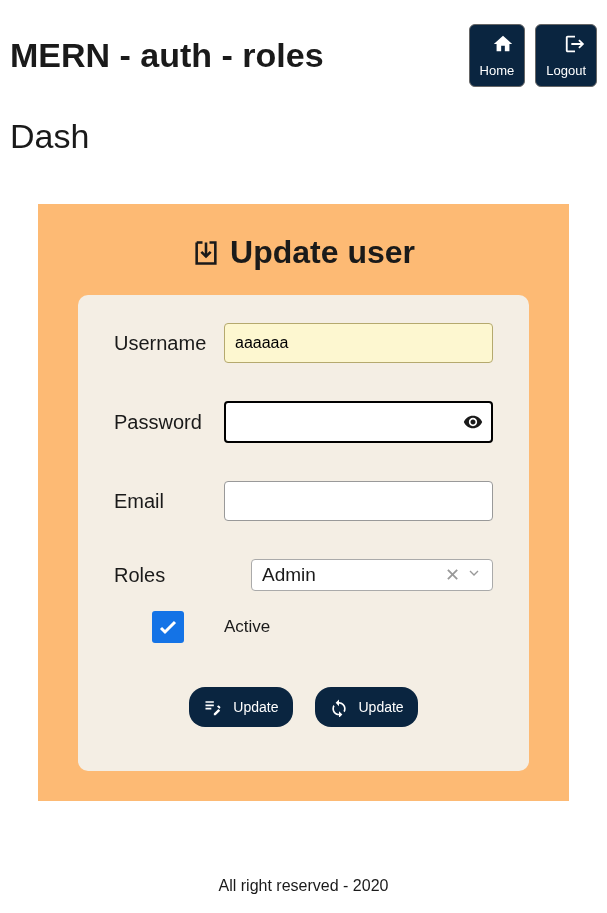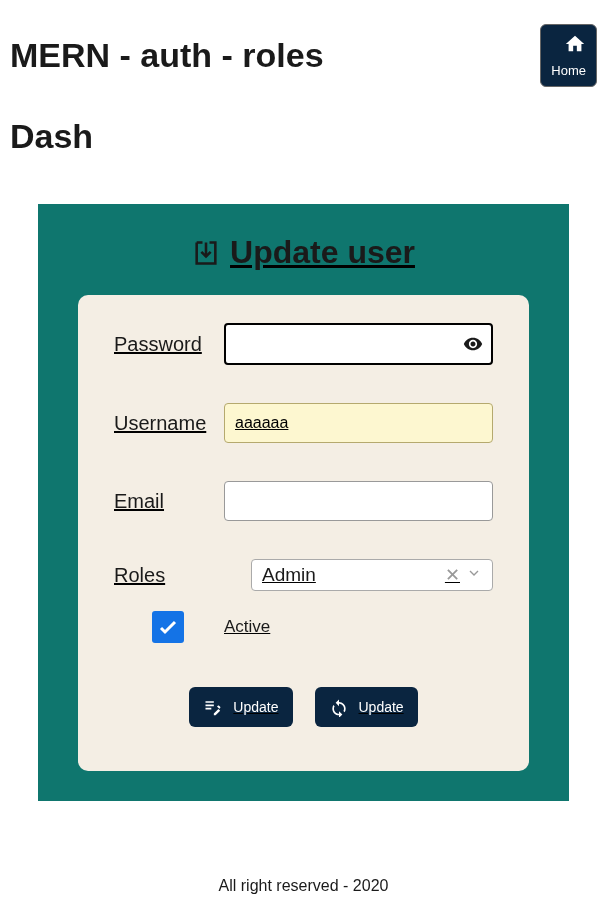--- a/index.html
+++ b/index.html
@@ -42,29 +42,28 @@
       cursor: pointer;
       flex-direction: column;
     }
     .header-btn svg {
       width: 22px;
       height: 22px;
       fill: #ffffff;
     }
     .page-title {
       font-size: 34px;
-      font-weight: 700;
+      font-weight: 400;
       color: #1a1a1a;
       padding: 18px 10px 28px 10px;
     }
     .panel {
-      background: #0f766e;
+      background: #fdba74;
       margin: 20px 38px 0 38px;
       padding: 30px 0 30px 0;
-      text-decoration: underline;
     }
     .panel-title {
       display: flex;
       align-items: center;
       justify-content: center;
       gap: 10px;
       font-size: 32px;
       font-weight: 700;
       color: #1a1a1a;
       margin-bottom: 24px;
@@ -196,21 +195,21 @@
       justify-content: center;
       gap: 22px;
     }
     .action-btn {
       display: flex;
       align-items: center;
       gap: 10px;
       background: #0a2540;
       color: #ffffff;
       border: none;
-      border-radius: 6px;
+      border-radius: 16px;
       padding: 10px 14px;
       font-size: 14px;
       cursor: pointer;
     }
     .action-btn svg {
       width: 20px;
       height: 20px;
       fill: #ffffff;
     }
     .footer {
@@ -227,53 +226,59 @@
 <body>
 
 <div class="header">
   <div class="app-title">MERN - auth - roles</div>
   <div class="header-buttons">
     <button class="header-btn">
       <svg viewBox="0 0 24 24">
           <path d="M10 20v-6h4v6h5v-8h3L12 3 2 12h3v8z"></path>
         </svg>
       <span>Home</span>
+    </button>
+    <button class="header-btn">
+      <svg viewBox="0 0 24 24">
+          <path d="M17 7l-1.4 1.4L18.2 11H8v2h10.2l-2.6 2.6L17 17l5-5-5-5zM4 5h8V3H4c-1.1 0-2 .9-2 2v14c0 1.1.9 2 2 2h8v-2H4V5z"></path>
+        </svg>
+      <span>Logout</span>
     </button>
   </div>
 </div>
 
 <div class="page-title">Dash</div>
 
 <div class="panel">
   <div class="panel-title">
     <svg viewBox="0 0 24 24" fill="none" stroke="#1a1a1a" stroke-width="2.2">
         <path d="M4 3h5"></path>
         <path d="M15 3h5v18H4V3"></path>
         <path d="M12 3v12"></path>
         <path d="M8 11l4 4 4-4"></path>
       </svg>
     <span>Update user</span>
   </div>
 
   <div class="form-card">
     <div class="form-row">
+      <label class="form-label">Username</label>
+      <input class="form-input username" type="text" value="aaaaaa" style="">
+    </div>
+
+    <div class="form-row">
       <label class="form-label">Password</label>
       <div class="password-wrapper">
         <input class="form-input" type="password" value="" style="">
         <button class="eye-btn">
           <svg viewBox="0 0 24 24" fill="#1a1a1a">
               <path d="M12 4.5C7 4.5 2.73 7.61 1 12c1.73 4.39 6 7.5 11 7.5s9.27-3.11 11-7.5c-1.73-4.39-6-7.5-11-7.5zM12 17c-2.76 0-5-2.24-5-5s2.24-5 5-5 5 2.24 5 5-2.24 5-5 5zm0-8c-1.66 0-3 1.34-3 3s1.34 3 3 3 3-1.34 3-3-1.34-3-3-3z"></path>
             </svg>
         </button>
       </div>
-    </div>
-
-    <div class="form-row">
-      <label class="form-label">Username</label>
-      <input class="form-input username" type="text" value="aaaaaa" style="">
     </div>
 
     <div class="form-row">
       <label class="form-label">Email</label>
       <input class="form-input email" type="text" value="" style="">
     </div>
 
     <div class="form-row last">
       <label class="form-label">Roles</label>
       <div class="select-wrapper">

